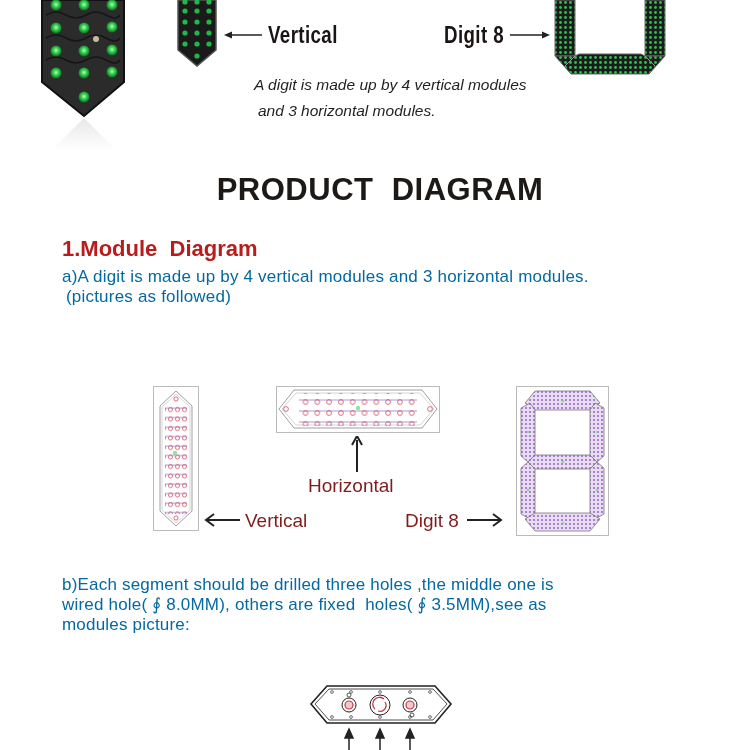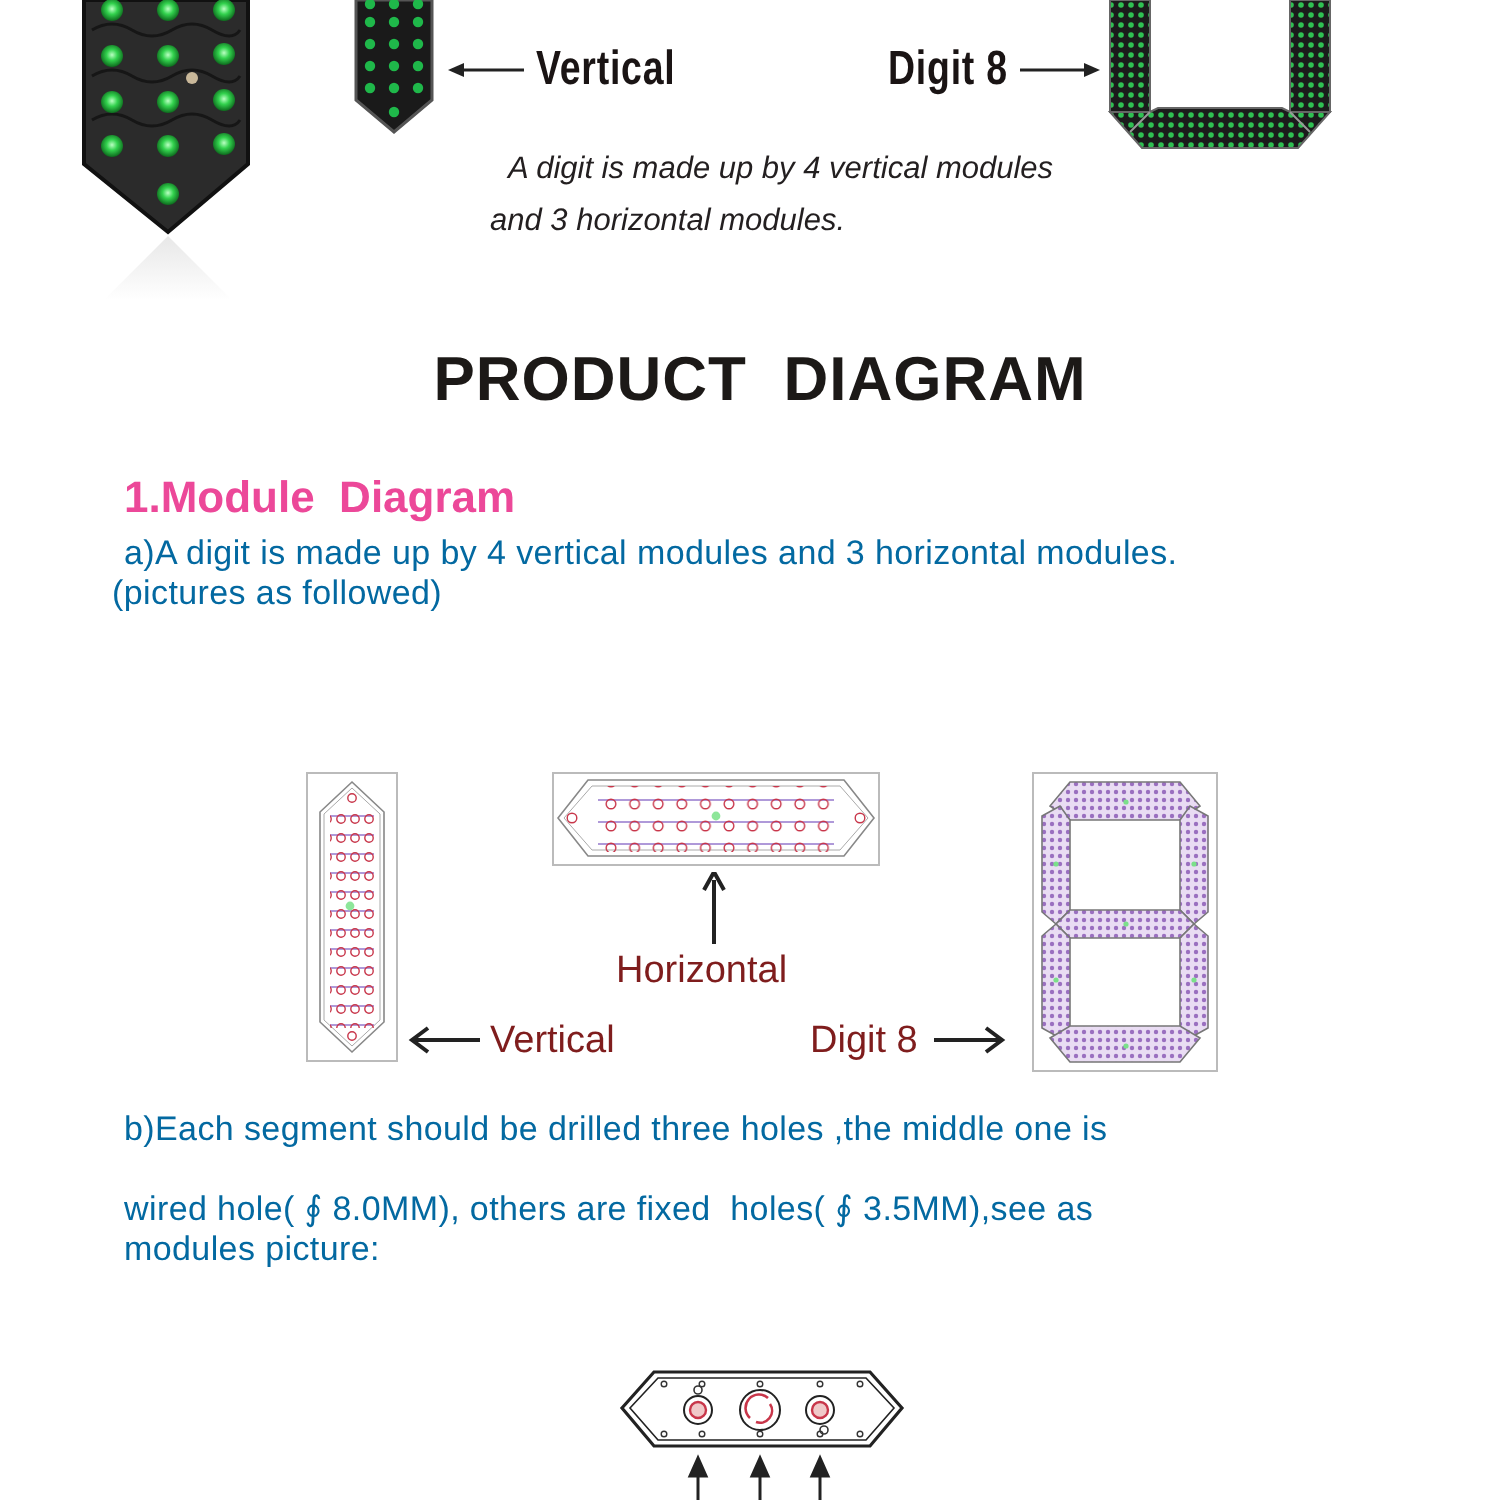--- a/index.html
+++ b/index.html
@@ -1,21 +1,21 @@
 <!DOCTYPE html>
 <html><head>
 <meta charset="utf-8">
 <style>
   html, body { margin:0; padding:0; background:#ffffff; }
   body { width:750px; height:750px; position:relative; overflow:hidden; font-family:"Liberation Sans", sans-serif; color:#231f20; }
   .abs { position:absolute; }
   .cond { font-family:"Liberation Sans", sans-serif; font-weight:bold; transform:scaleX(0.78); transform-origin:left center; letter-spacing:0.5px; color:#1a1414; }
   .italic { font-style:italic; font-size:15.5px; line-height:26px; color:#231f20;text-align:center; }
   .title { font-weight:bold; font-size:31px; letter-spacing:0.5px; color:#1c1917; }
-  .h2 { font-weight:bold; font-size:22px; color:#ec4899; }
+  .h2 { font-weight:bold; font-size:22px; color:#b91c1c; }
   .para { font-size:17px; line-height:20px; color:#0369a1; letter-spacing:0.2px; }
   .label { font-size:19px; color:#7f1d1d; }
   svg { display:block; }
 </style>
 </head>
 <body>
 
 <div class="abs" style="left:38px;top:0;width:90px;height:150px;">
   <svg width="90" height="150" viewBox="0 0 90 150">
     <defs>
@@ -102,27 +102,27 @@
     <path d="M2 0 L22 0 L22 56 L2 56 Z" fill="url(#gdots)" stroke="#666" stroke-width="1"></path>
     <path d="M92 0 L112 0 L112 56 L92 56 Z" fill="url(#gdots)" stroke="#666" stroke-width="1"></path>
     <path d="M2 56 L22 56 L22 56 L2 56 Z" fill="#444"></path>
     <path d="M2 56 L22 56 L26 54 L88 54 L92 56 L112 56 L96 74 L18 74 Z" fill="url(#gdots)" stroke="#666" stroke-width="1"></path>
     <line x1="22" y1="56" x2="12" y2="66" stroke="#999" stroke-width="1"></line>
     <line x1="92" y1="56" x2="102" y2="66" stroke="#999" stroke-width="1"></line>
   </svg>
 </div>
 
 <div class="abs italic" style="left:254px;top:72px;">A digit is made up by 4 vertical modules</div>
-<div class="abs italic" style="left:245px;top:98px;font-style:italic;">and 3 horizontal modules.</div>
+<div class="abs italic" style="left:258px;top:98px;font-style:italic;">and 3 horizontal modules.</div>
 
 <div class="abs title" style="left:0;width:760px;text-align:center;top:172px;white-space:pre;">PRODUCT  DIAGRAM</div>
 
 <div class="abs h2" style="left:62px;top:236px;white-space:pre;">1.Module  Diagram</div>
 <div class="abs para" style="left:62px;top:267px;">a)A digit is made up by 4 vertical modules and 3 horizontal modules.</div>
-<div class="abs para" style="left:56px;top:287px;">(pictures as followed)</div>
+<div class="abs para" style="left:66px;top:287px;">(pictures as followed)</div>
 
 <div class="abs" style="left:153px;top:386px;width:46px;height:145px;">
   <svg width="46" height="145" viewBox="0 0 46 145">
     <defs>
       <pattern id="pdots" width="7" height="9.5" patternUnits="userSpaceOnUse">
         <line x1="0" y1="3" x2="7" y2="3" stroke="#9b7fd0" stroke-width="0.8"></line>
         <circle cx="3.5" cy="4.5" r="2.1" fill="none" stroke="#c8364a" stroke-width="0.7"></circle>
       </pattern>
     </defs>
     <rect x="0.5" y="0.5" width="45" height="144" fill="#fff" stroke="#bbb"></rect>
@@ -205,21 +205,21 @@
         <circle cx="12" cy="46" r="1.3"></circle>
         <circle cx="81" cy="46" r="1.3"></circle>
       <circle cx="47" cy="76" r="1.3"></circle>
         <circle cx="12" cy="104" r="1.3"></circle>
         <circle cx="81" cy="104" r="1.3"></circle>
       <circle cx="47" cy="137" r="1.3"></circle>
     </g>
   </svg>
 </div>
 
-<div class="abs para" style="left:62px;top:555px;white-space:pre;">b)Each segment should be drilled three holes ,the middle one is</div>
+<div class="abs para" style="left:62px;top:575px;white-space:pre;">b)Each segment should be drilled three holes ,the middle one is</div>
 <div class="abs para" style="left:62px;top:595px;white-space:pre;">wired hole( ∮ 8.0MM), others are fixed  holes( ∮ 3.5MM),see as</div>
 <div class="abs para" style="left:62px;top:615px;white-space:pre;">modules picture:</div>
 
 <div class="abs" style="left:308px;top:682px;width:146px;height:68px;">
   <svg width="146" height="68" viewBox="0 0 146 68">
     <path d="M19 4 L127 4 L143 22 L127 41 L19 41 L3 22 Z" fill="#fff" stroke="#222" stroke-width="1.6"></path>
     <path d="M21 7 L125 7 L139 22 L125 38 L21 38 L7 22 Z" fill="none" stroke="#222" stroke-width="0.8"></path>
     <g fill="none" stroke="#333" stroke-width="0.7">
       <circle cx="24" cy="10" r="1.4"></circle>
         <circle cx="43" cy="10" r="1.4"></circle>

